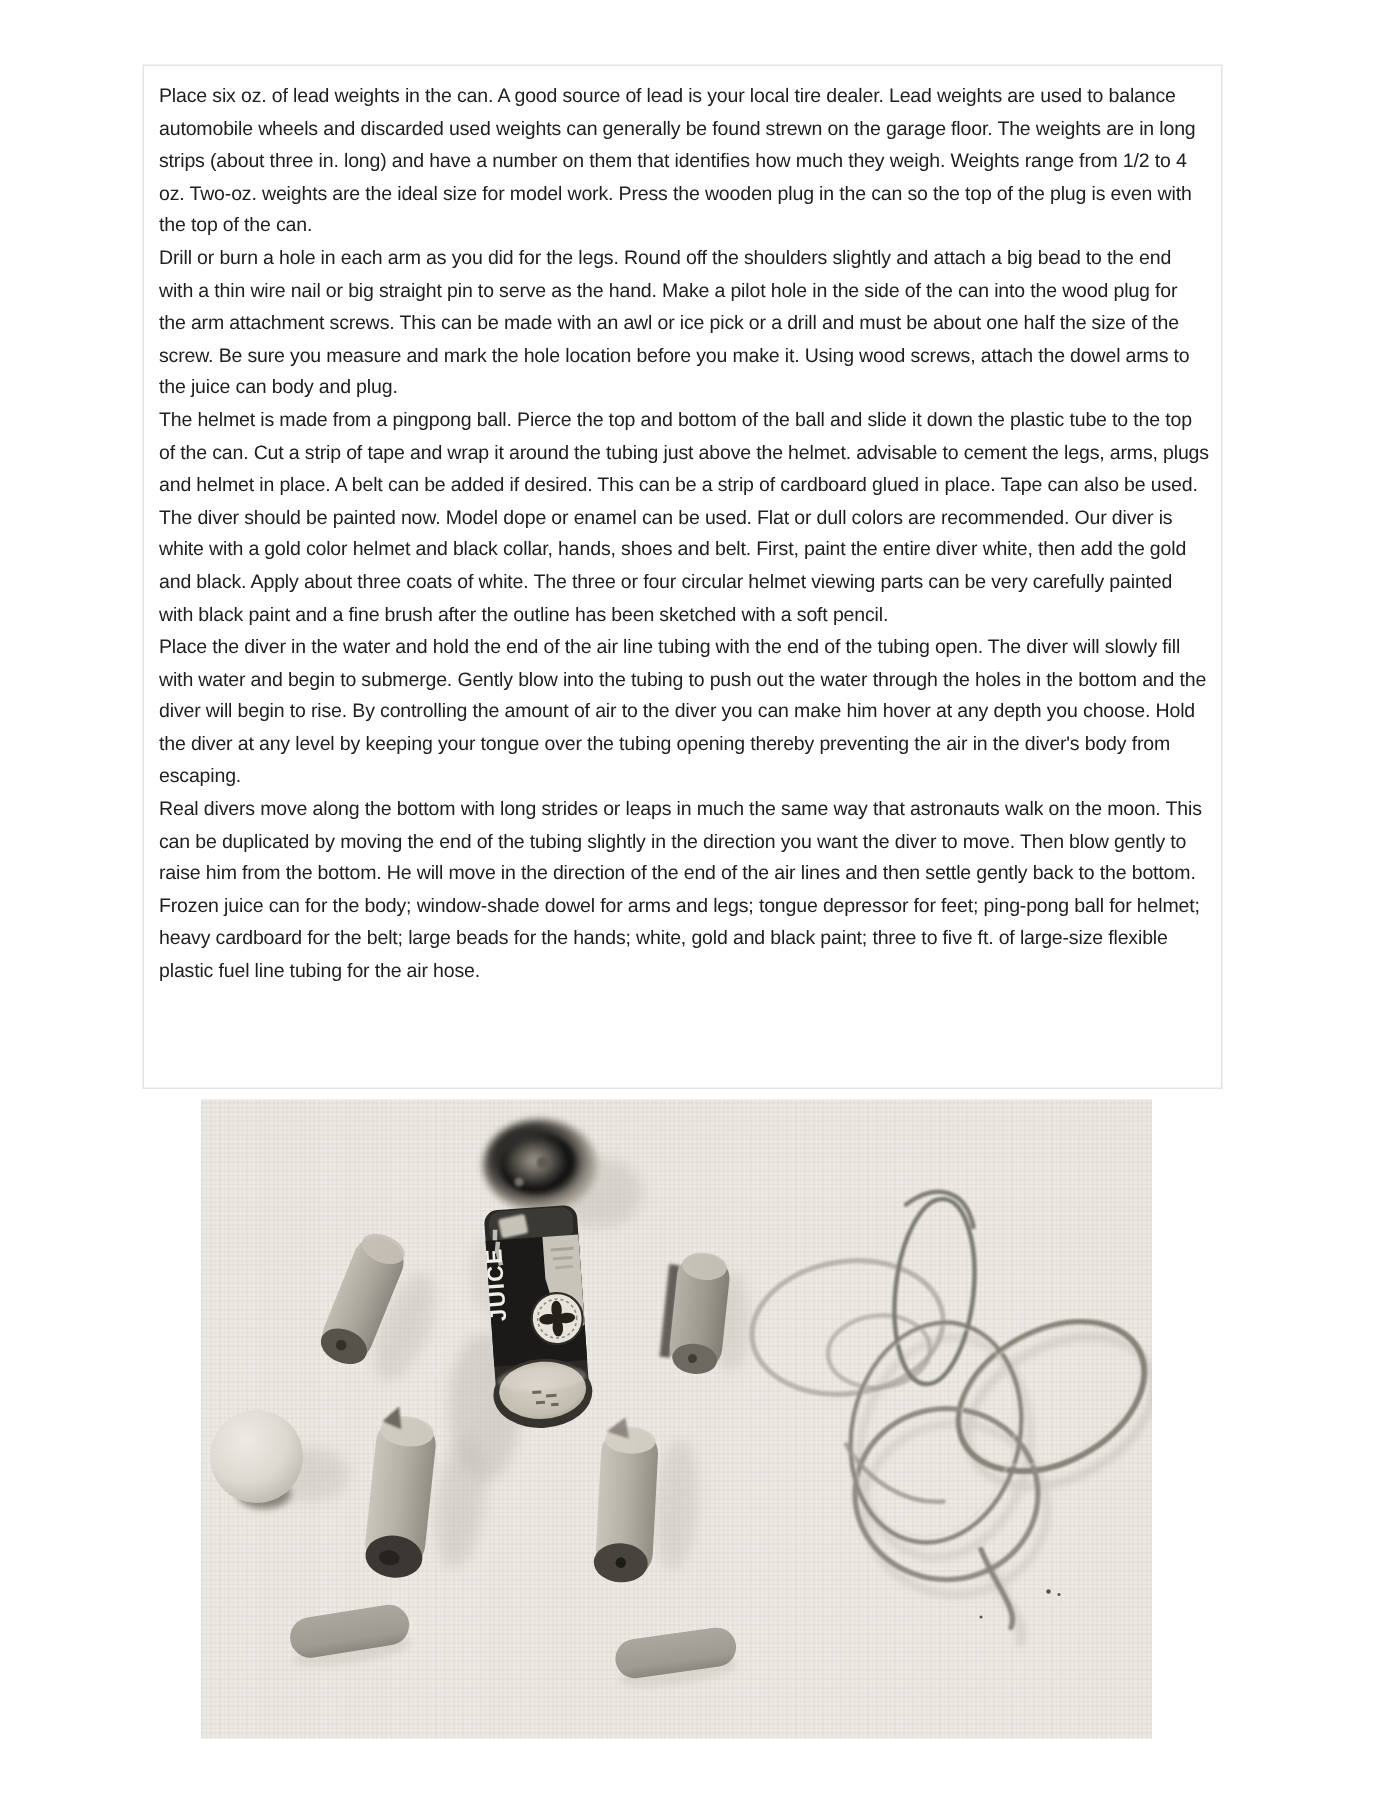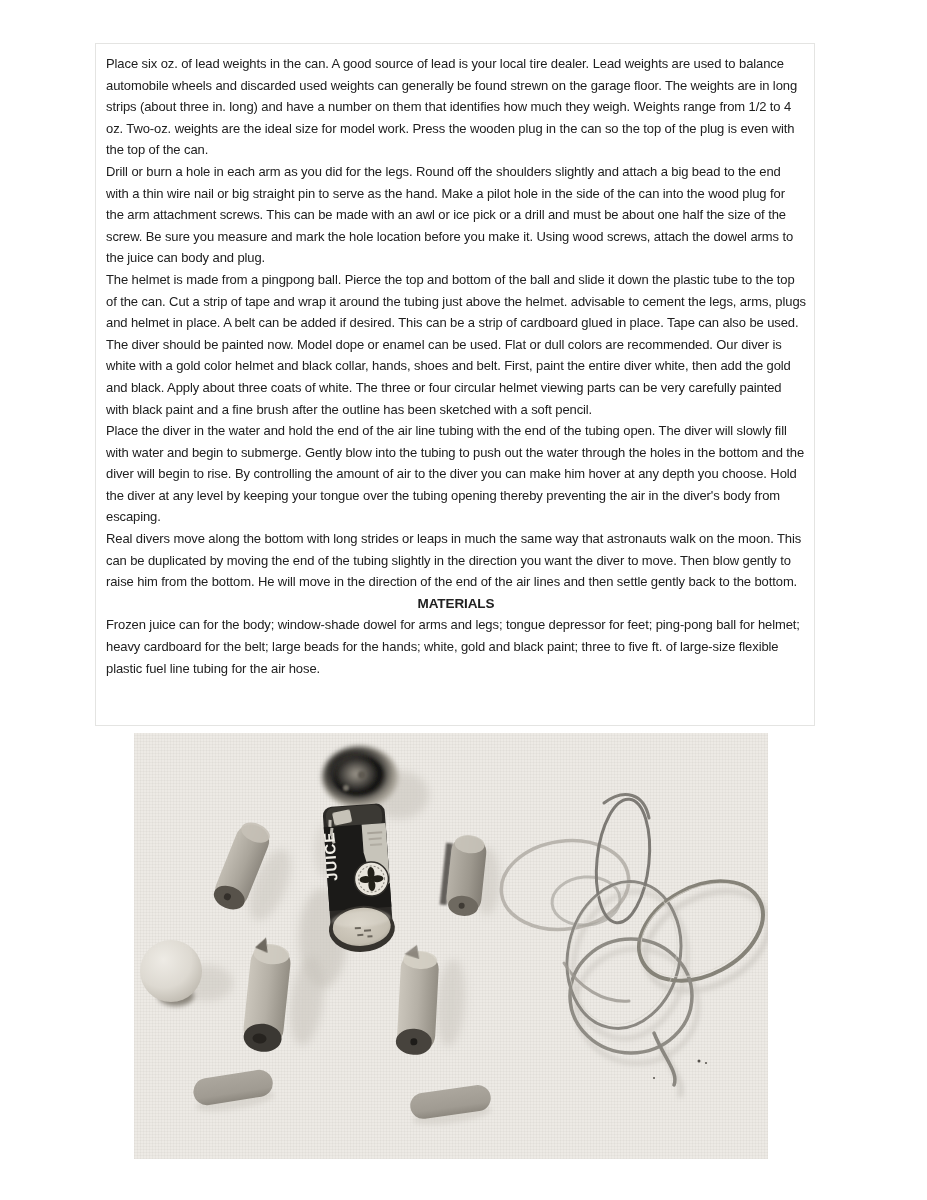--- a/index.html
+++ b/index.html
@@ -22,21 +22,20 @@
 
 <div class="page">
 
   <div class="text-frame">
     <p>Place six oz. of lead weights in the can. A good source of lead is your local tire dealer. Lead weights are used to balance automobile wheels and discarded used weights can generally be found strewn on the garage floor. The weights are in long strips (about three in. long) and have a number on them that identifies how much they weigh. Weights range from 1/2 to 4 oz. Two-oz. weights are the ideal size for model work. Press the wooden plug in the can so the top of the plug is even with the top of the can.</p>
     <p>Drill or burn a hole in each arm as you did for the legs. Round off the shoulders slightly and attach a big bead to the end with a thin wire nail or big straight pin to serve as the hand. Make a pilot hole in the side of the can into the wood plug for the arm attachment screws. This can be made with an awl or ice pick or a drill and must be about one half the size of the screw. Be sure you measure and mark the hole location before you make it. Using wood screws, attach the dowel arms to the juice can body and plug.</p>
     <p>The helmet is made from a pingpong ball. Pierce the top and bottom of the ball and slide it down the plastic tube to the top of the can. Cut a strip of tape and wrap it around the tubing just above the helmet. advisable to cement the legs, arms, plugs and helmet in place. A belt can be added if desired. This can be a strip of cardboard glued in place. Tape can also be used.</p>
     <p>The diver should be painted now. Model dope or enamel can be used. Flat or dull colors are recommended. Our diver is white with a gold color helmet and black collar, hands, shoes and belt. First, paint the entire diver white, then add the gold and black. Apply about three coats of white. The three or four circular helmet viewing parts can be very carefully painted with black paint and a fine brush after the outline has been sketched with a soft pencil.</p>
     <p>Place the diver in the water and hold the end of the air line tubing with the end of the tubing open. The diver will slowly fill with water and begin to submerge. Gently blow into the tubing to push out the water through the holes in the bottom and the diver will begin to rise. By controlling the amount of air to the diver you can make him hover at any depth you choose. Hold the diver at any level by keeping your tongue over the tubing opening thereby preventing the air in the diver's body from escaping.</p>
     <p>Real divers move along the bottom with long strides or leaps in much the same way that astronauts walk on the moon. This can be duplicated by moving the end of the tubing slightly in the direction you want the diver to move. Then blow gently to raise him from the bottom. He will move in the direction of the end of the air lines and then settle gently back to the bottom.</p>
-    <p class="heading">MATERIALS</p>
     <p>Frozen juice can for the body; window-shade dowel for arms and legs; tongue depressor for feet; ping-pong ball for helmet; heavy cardboard for the belt; large beads for the hands; white, gold and black paint; three to five ft. of large-size flexible plastic fuel line tubing for the air hose.</p>
   </div>
 
   <div class="photo">
     <svg viewBox="0 0 634 426" xmlns="http://www.w3.org/2000/svg">
       <defs>
         <filter id="b1" x="-40%" y="-40%" width="180%" height="180%">
             <feGaussianBlur stdDeviation="1.2"></feGaussianBlur>
           </filter>
         <filter id="b2" x="-60%" y="-60%" width="220%" height="220%">

